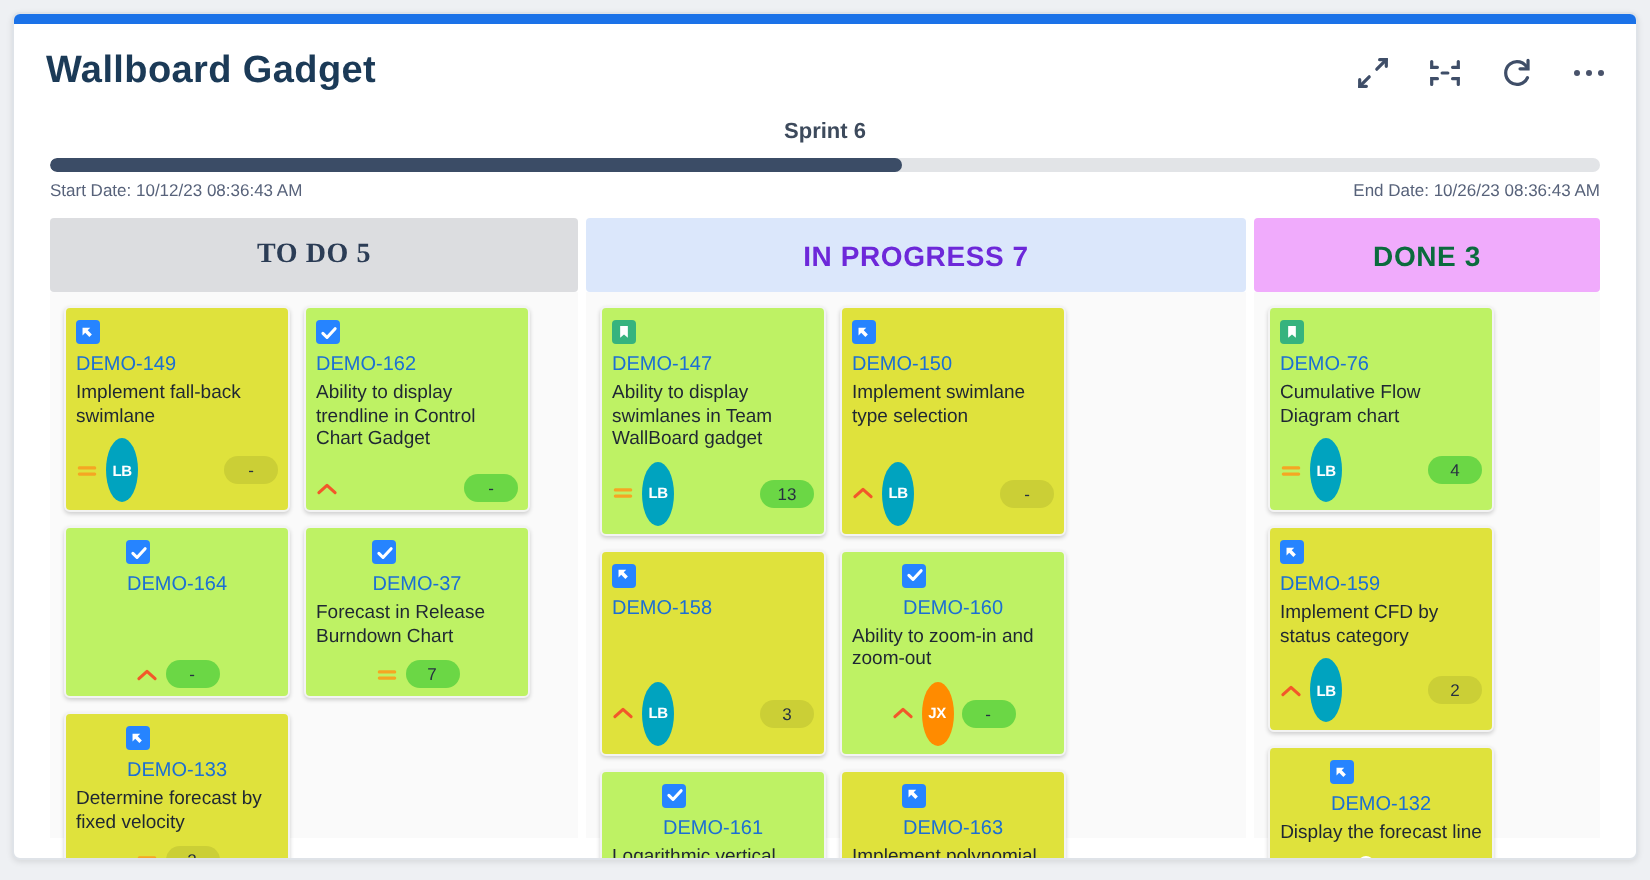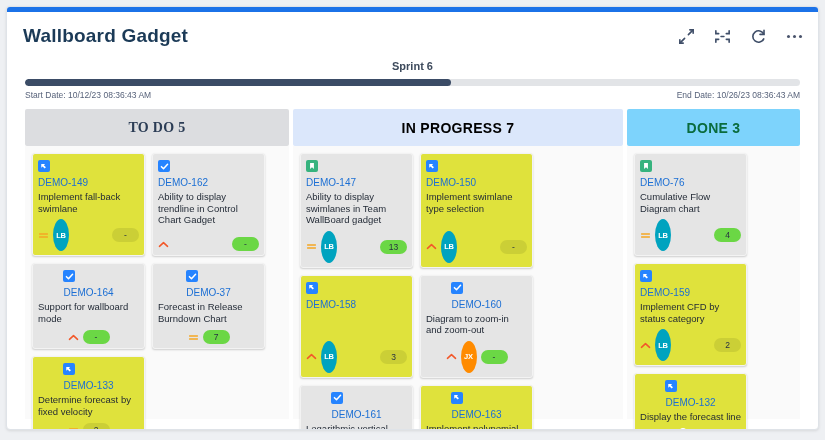--- a/index.html
+++ b/index.html
@@ -126,21 +126,21 @@
     border: 1px solid #f3f3f3;
     border-radius: 3px;
     box-shadow: 0 1px 2px rgba(0,0,0,.18);
     padding: 5px 5px 4px 5px;
     display: flex;
     flex-direction: column;
     position: relative;
   }
   .card.h-tall  { min-height: 86px; align-items: center; }
   .card.h-med   { min-height: 80px; }
-  .card-green   { background: #e5e5e5; }
+  .card-green   { background: #bef264; }
   .card-yellow  { background: #dfe23c; }
 
   .card-top {
     display: flex;
     align-items: flex-start;
     gap: 4px;
     margin-bottom: 2px;
     flex-direction: column;
   }
   .type-icon {
@@ -314,21 +314,20 @@
           </div>
           <div class="card card-green h-tall">
             <div class="card-top">
               <span class="type-icon type-task">
                 <svg width="9" height="9" viewBox="0 0 10 10">
                   <path d="M1.6 5.2 L3.9 7.5 L8.4 2.6" stroke="#fff" stroke-width="1.7" fill="none" stroke-linecap="round" stroke-linejoin="round"></path>
                 </svg>
               </span>
               <span class="card-key">DEMO-164</span>
             </div>
-            <div class="card-summary">Support for wallboard mode</div>
             <div class="card-footer">
               <span class="prio">
                 <svg width="11" height="11" viewBox="0 0 12 12" fill="none" stroke="#f2582a" stroke-width="1.7" stroke-linecap="round" stroke-linejoin="round">
                   <path d="M1.6 8 L6 4 L10.4 8"></path>
                 </svg>
               </span>
               <span class="estimate est-on-green">-</span>
             </div>
           </div>
           <div class="card card-green h-tall">
@@ -367,21 +366,21 @@
                   <path d="M1.8 4.3 H10.2"></path>
                   <path d="M1.8 7.7 H10.2"></path>
                 </svg>
               </span>
               <span class="estimate est-on-yellow">2</span>
             </div>
           </div>
         </div>
       </div>
       <div class="column col-prog">
-        <div class="col-header" style="background: rgb(219, 231, 251); color: #000000;">IN PROGRESS 7</div>
+        <div class="col-header" style="background: rgb(219, 231, 251); color: #6d28d9;">IN PROGRESS 7</div>
         <div class="col-body">
           <div class="card card-green h-med">
             <div class="card-top">
               <span class="type-icon type-story">
                 <svg width="8" height="8" viewBox="0 0 10 10">
                   <path d="M2.6 1.2h4.8v7.4L5 6.6 2.6 8.6z" fill="#fff"></path>
                 </svg>
               </span>
               <span class="card-key">DEMO-147</span>
             </div>
@@ -438,21 +437,21 @@
           </div>
           <div class="card card-green h-tall">
             <div class="card-top">
               <span class="type-icon type-task">
                 <svg width="9" height="9" viewBox="0 0 10 10">
                   <path d="M1.6 5.2 L3.9 7.5 L8.4 2.6" stroke="#fff" stroke-width="1.7" fill="none" stroke-linecap="round" stroke-linejoin="round"></path>
                 </svg>
               </span>
               <span class="card-key">DEMO-160</span>
             </div>
-            <div class="card-summary">Diagram to zoom-in and zoom-out</div>
+            <div class="card-summary">Ability to zoom-in and zoom-out</div>
             <div class="card-footer">
               <span class="prio">
                 <svg width="11" height="11" viewBox="0 0 12 12" fill="none" stroke="#f2582a" stroke-width="1.7" stroke-linecap="round" stroke-linejoin="round">
                   <path d="M1.6 8 L6 4 L10.4 8"></path>
                 </svg>
               </span>
               <span class="avatar av-jx">JX</span>
               <span class="estimate est-on-green">-</span>
             </div>
           </div>
@@ -498,21 +497,21 @@
                 </svg>
               </span>
               <span class="avatar av-jx">JX</span>
               <span class="estimate est-on-yellow">-</span>
             </div>
           </div>
           <div class="card card-green h-tall"></div>
         </div>
       </div>
       <div class="column col-done">
-        <div class="col-header" style="background: #7dd3fc; color: rgb(10, 107, 61);">DONE 3</div>
+        <div class="col-header" style="background: #f0abfc; color: rgb(10, 107, 61);">DONE 3</div>
         <div class="col-body">
           <div class="card card-green h-med">
             <div class="card-top">
               <span class="type-icon type-story">
                 <svg width="8" height="8" viewBox="0 0 10 10">
                   <path d="M2.6 1.2h4.8v7.4L5 6.6 2.6 8.6z" fill="#fff"></path>
                 </svg>
               </span>
               <span class="card-key">DEMO-76</span>
             </div>

